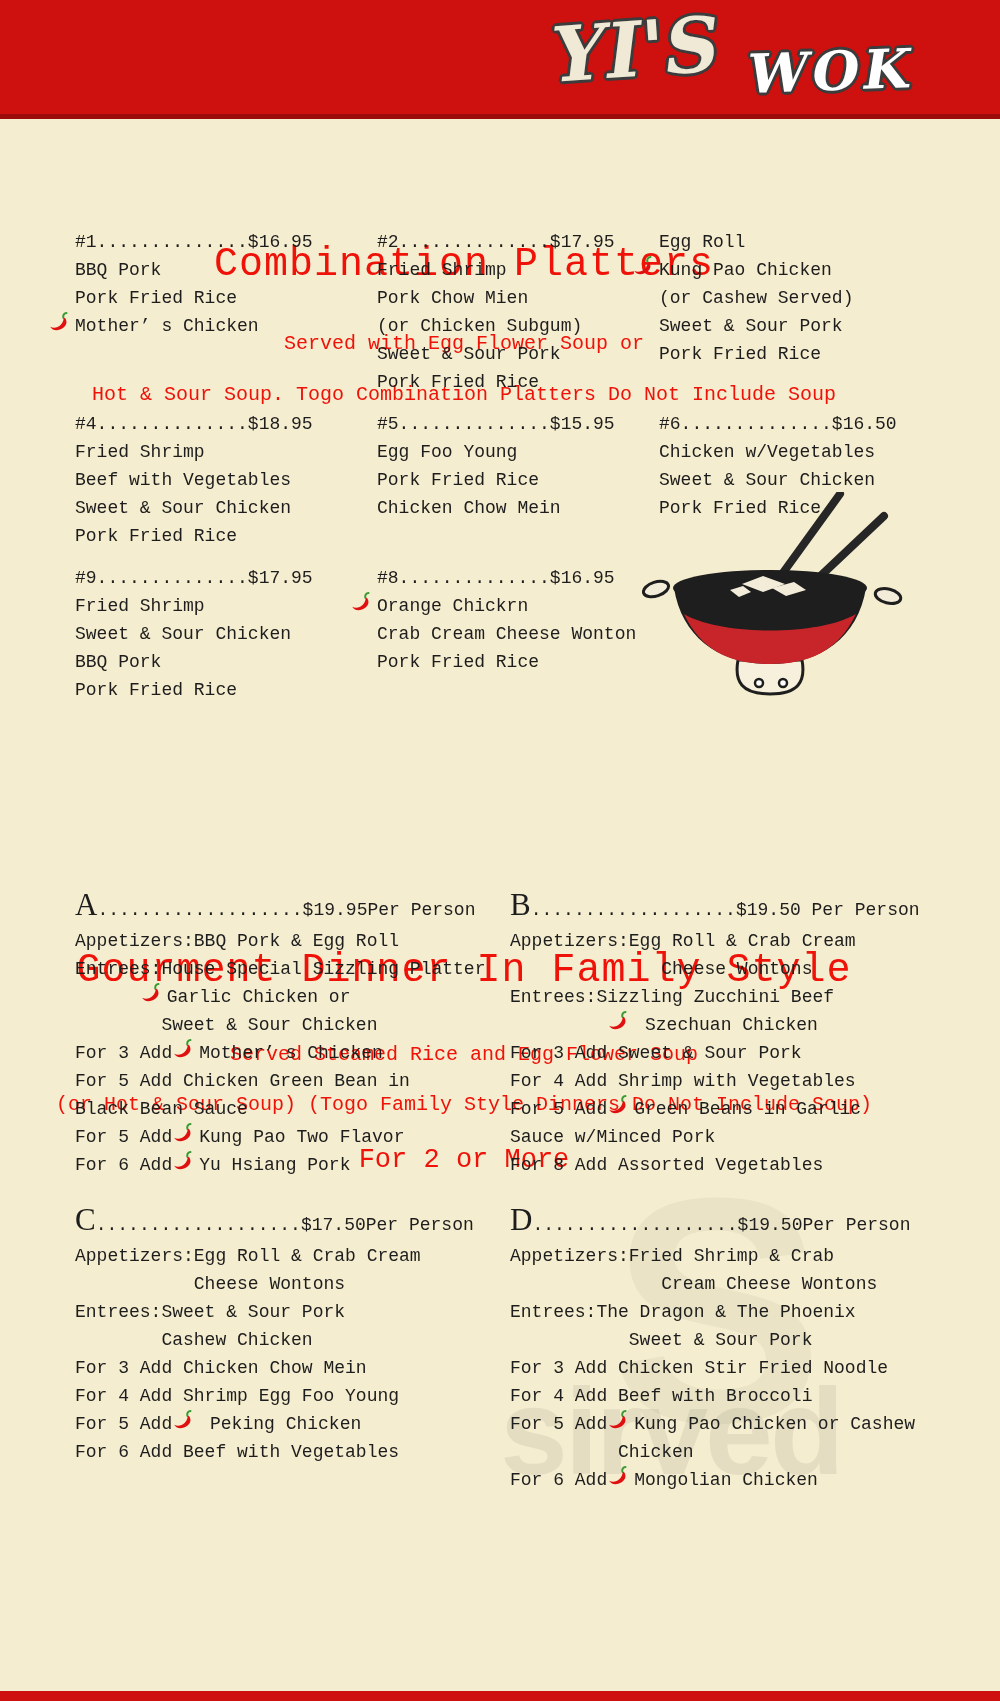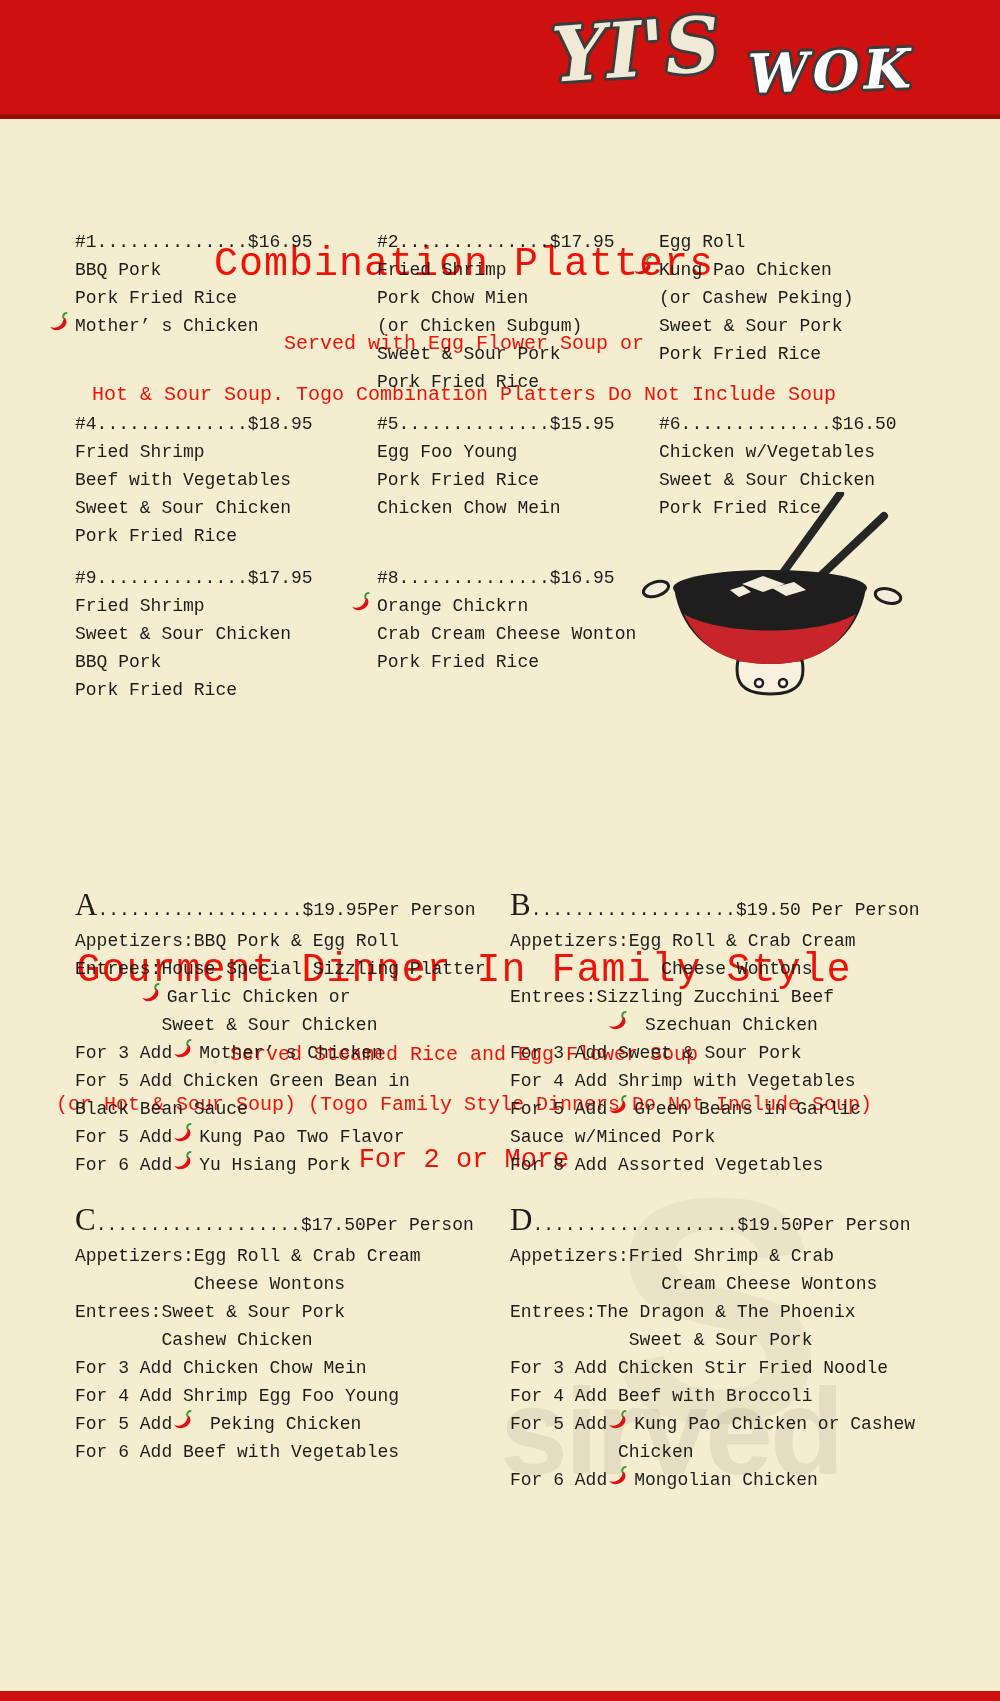--- a/index.html
+++ b/index.html
@@ -82,21 +82,21 @@
         <div class="menu-line"><span>(or Chicken Subgum)</span></div>
         <div class="menu-line"><span>Sweet &amp; Sour Pork</span></div>
         <div class="menu-line"><span>Pork Fried Rice</span></div>
       </div>
       <div>
         <div class="menu-line"><span>Egg Roll</span></div>
         <div class="menu-line"><span class="chili hang"><svg viewBox="0 0 24 22" aria-hidden="true">
               <path d="M14.5 6 C13.5 3 15.5 1.2 17.5 1" fill="none" stroke="#3a9b35" stroke-width="2" stroke-linecap="round"></path>
               <path d="M16 6 C19 10 17.5 15 11 17.5 C6.5 19.2 2.5 17.5 1.2 14.8 C4.5 16.5 9 15.8 11.8 12.8 C14 10.4 14.6 8 14.6 6.2 Z" fill="#e01010"></path>
             </svg></span><span>Kung Pao Chicken</span></div>
-        <div class="menu-line"><span>(or Cashew Peking)</span></div>
+        <div class="menu-line"><span>(or Cashew Served)</span></div>
         <div class="menu-line"><span>Sweet &amp; Sour Pork</span></div>
         <div class="menu-line"><span>Pork Fried Rice</span></div>
       </div>
       <div>
         <div class="combo-header"><span>#4..............$18.95</span></div>
         <div class="menu-line"><span>Fried Shrimp</span></div>
         <div class="menu-line"><span>Beef with Vegetables</span></div>
         <div class="menu-line"><span>Sweet &amp; Sour Chicken</span></div>
         <div class="menu-line"><span>Pork Fried Rice</span></div>
       </div>

